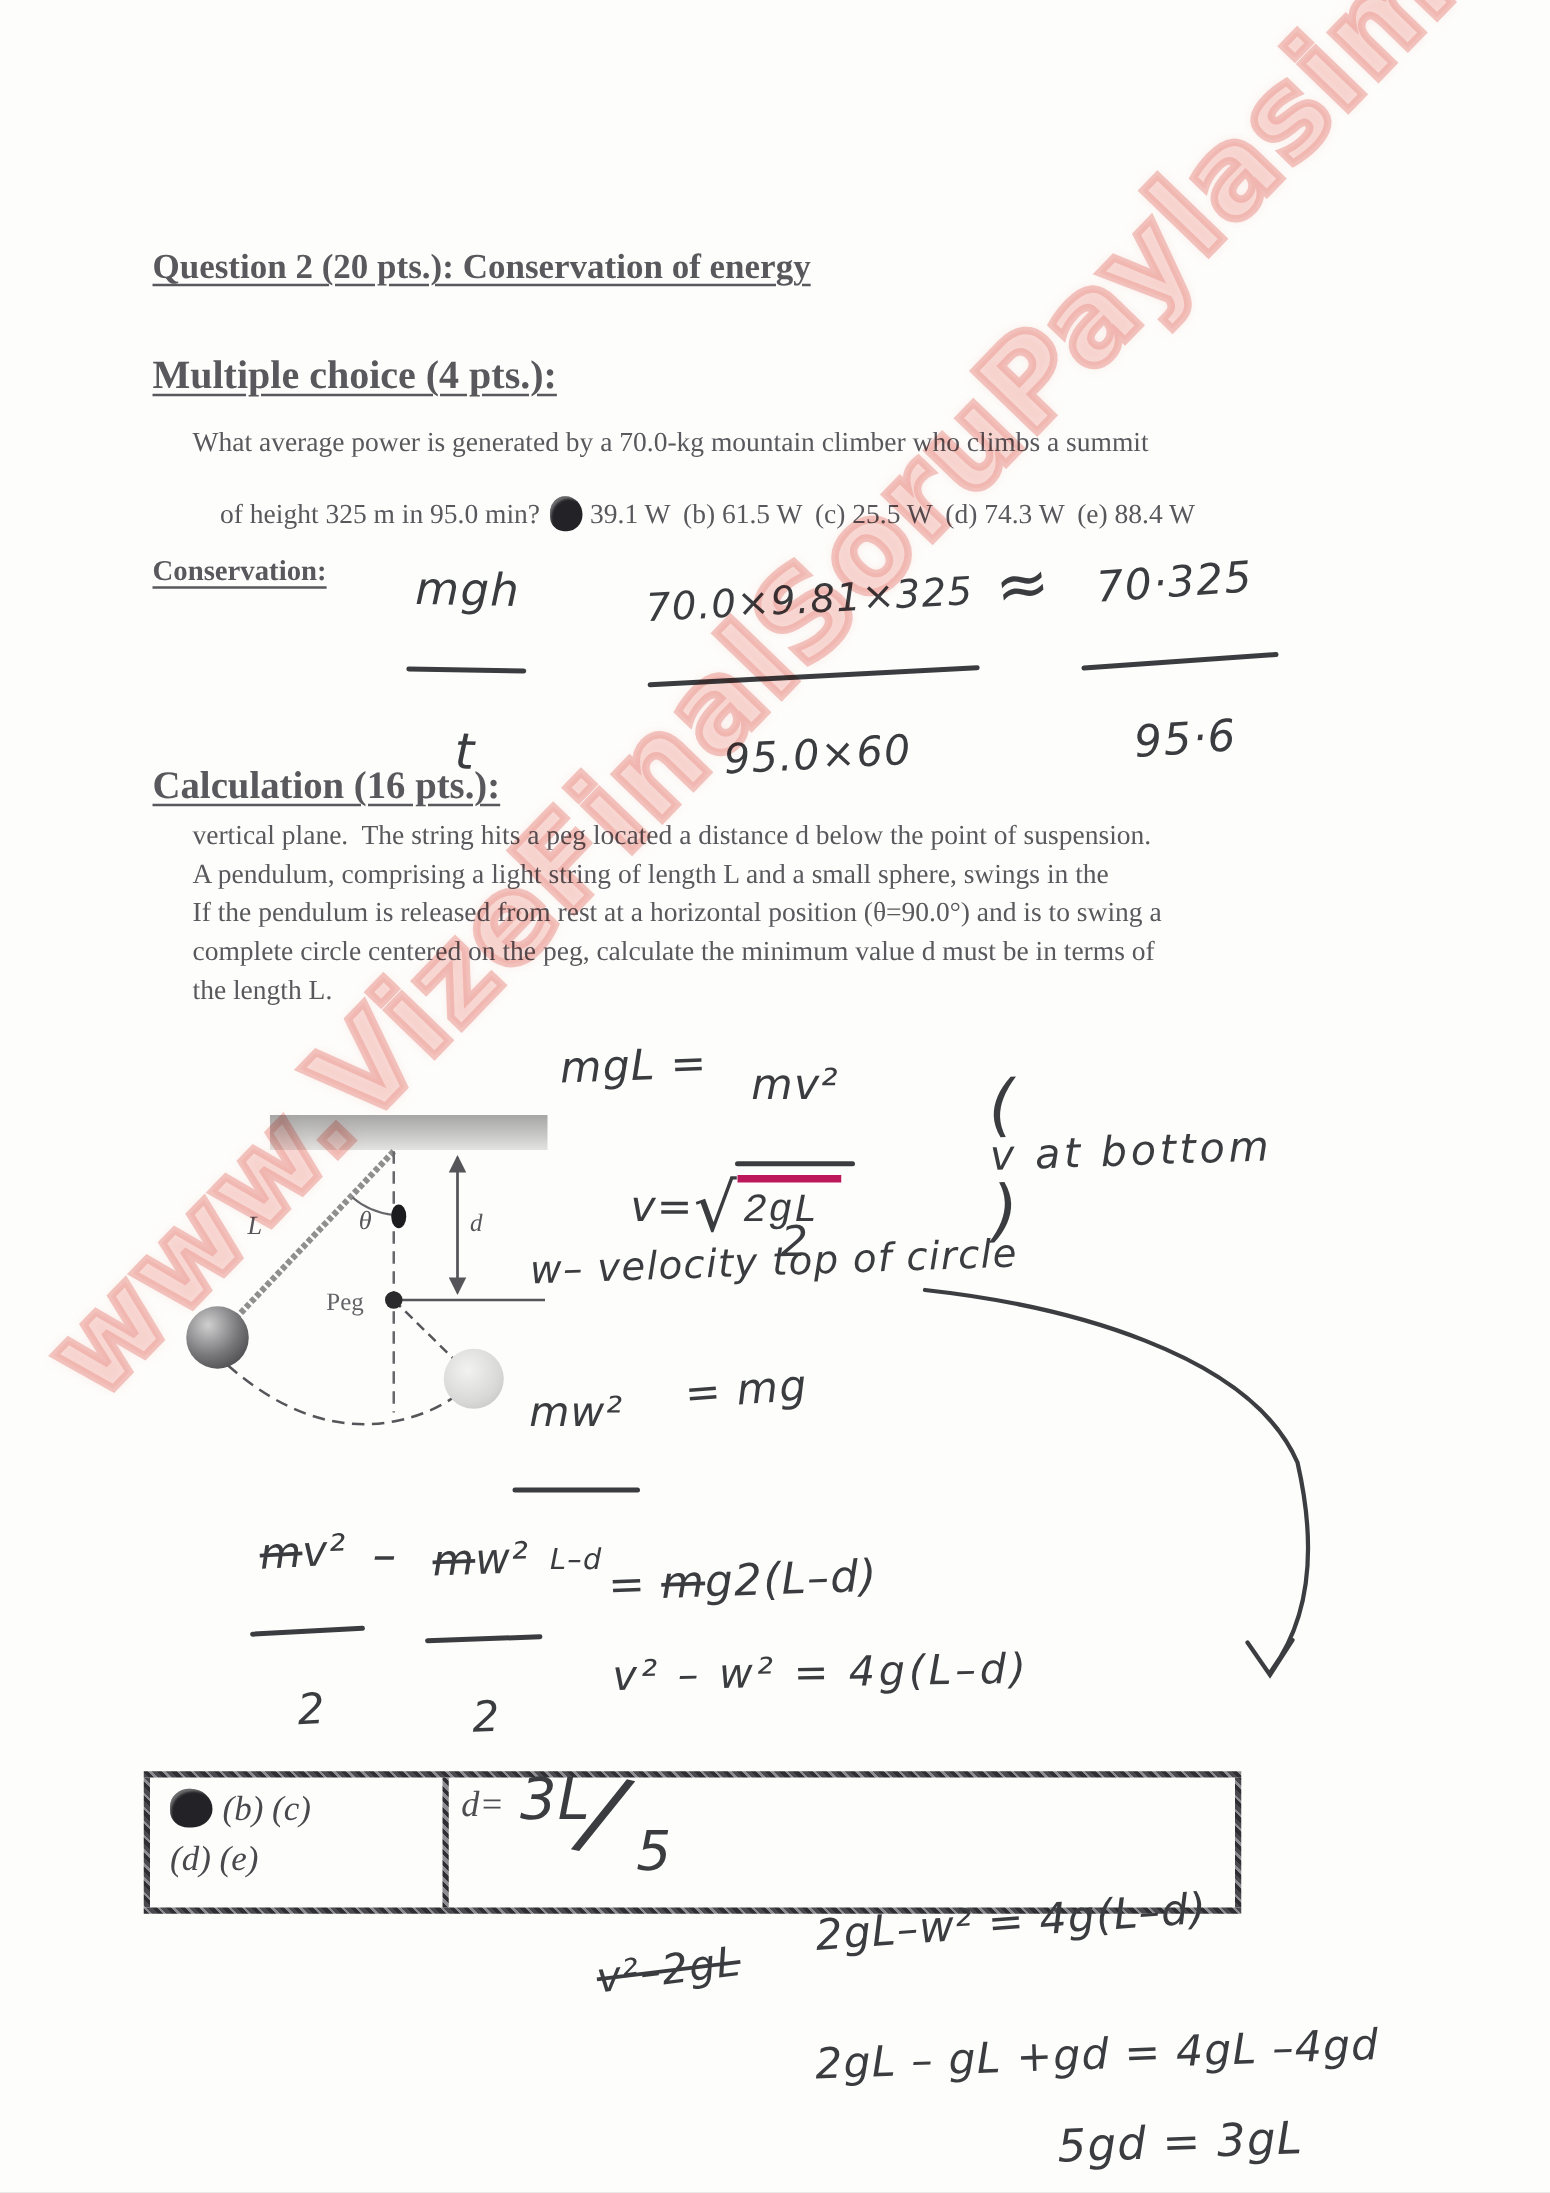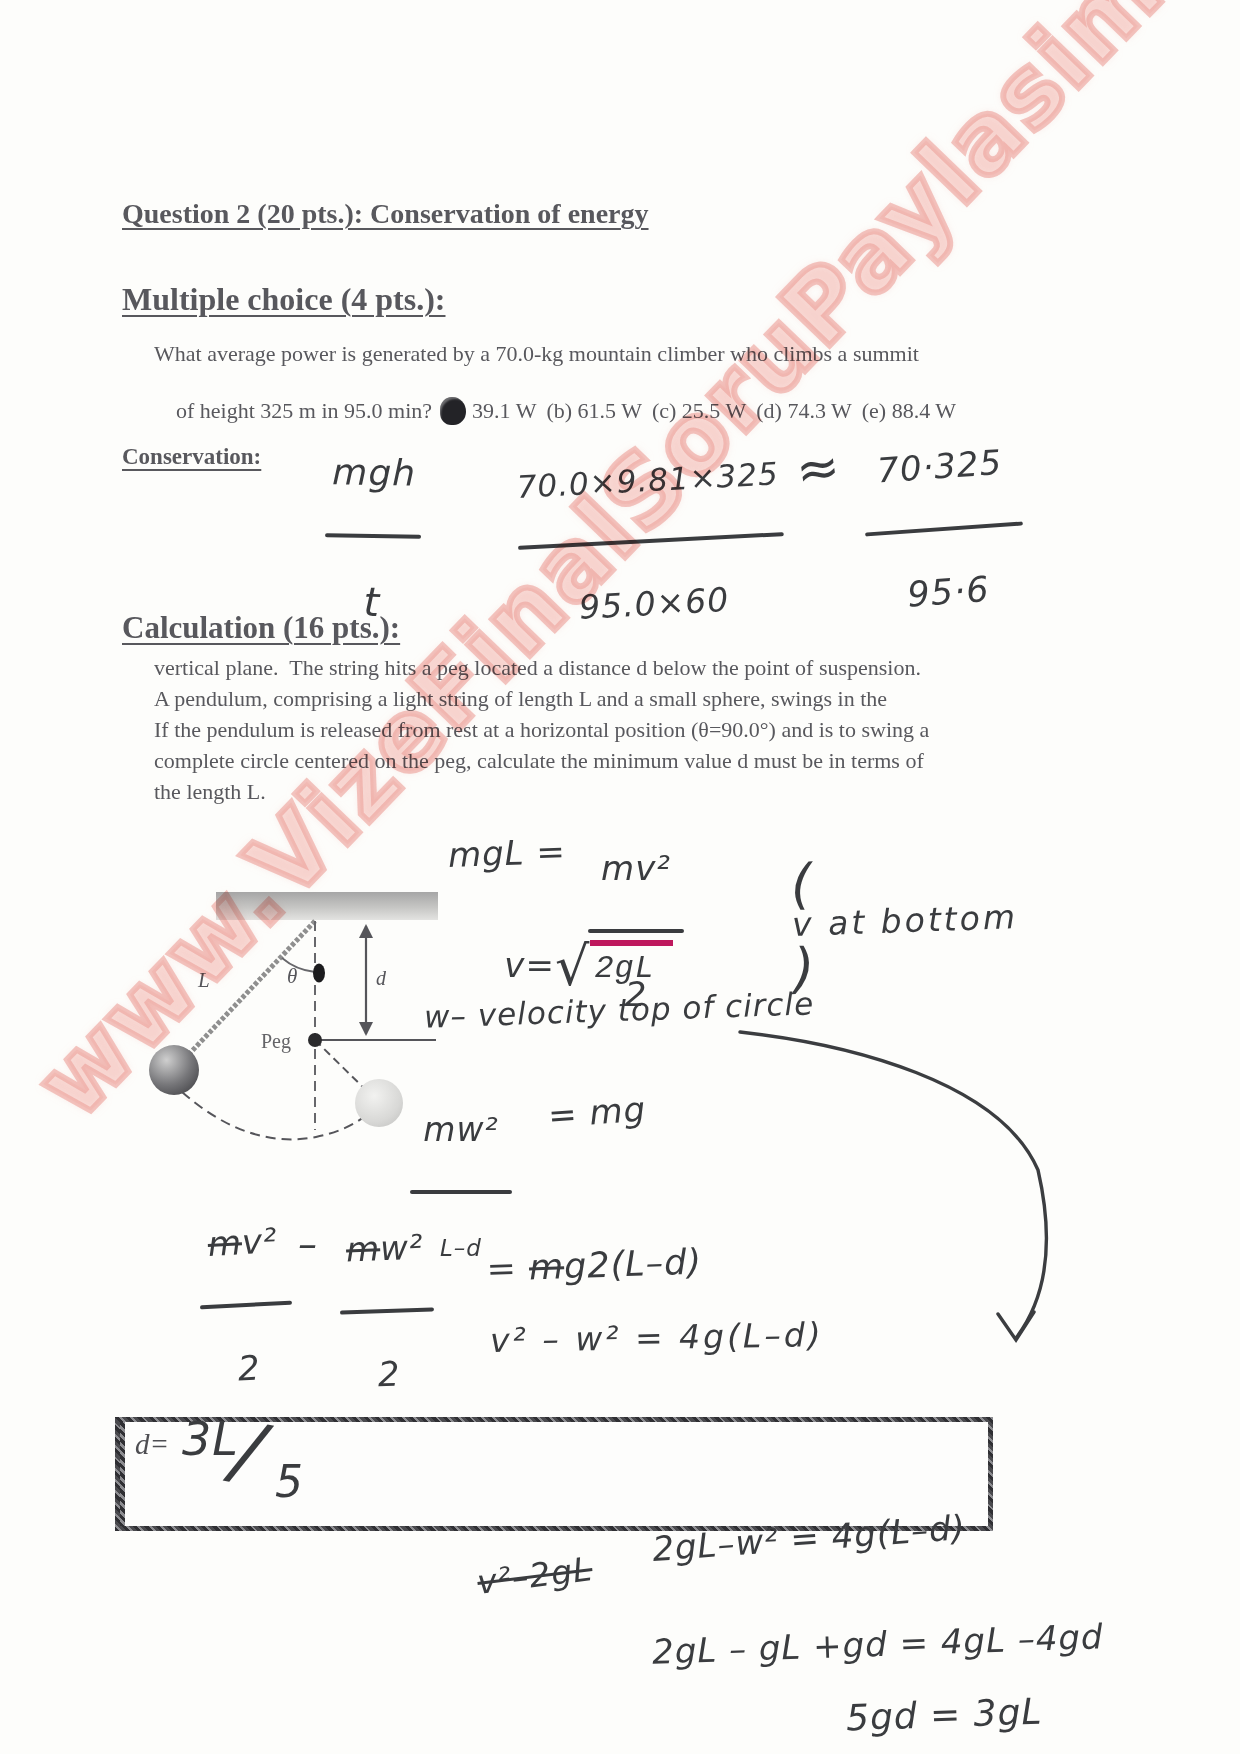--- a/index.html
+++ b/index.html
@@ -176,20 +176,28 @@
   </div>
 
   <div class="abs hw" style="left:490px; top:1318px; font-size:33px; letter-spacing:3px; transform:rotate(-1deg);">v² – w² = 4g(L–d)</div>
 
   <svg class="abs" style="left:700px; top:1008px;" width="380" height="360" viewBox="0 0 380 360">
     <path d="M 40 24 C 150 36 300 74 338 162 C 354 232 348 288 316 330" fill="none" stroke="#3b3d40" stroke-width="3.4" stroke-linecap="round"></path>
     <path d="M 298 306 L 316 332 L 334 304" fill="none" stroke="#3b3d40" stroke-width="3.4" stroke-linecap="round"></path>
   </svg>
 
   <div class="ansbox">
+    <div class="cell-choices">
+      <div>
+        <span class="blob big">(a)</span><span>(b)</span> <span>(c)</span>
+      </div>
+      <div>
+        <span>(d)</span> <span>(e)</span>
+      </div>
+    </div>
     <div class="divider"></div>
     <div class="cell-answer">
       <span class="dlabel print">d=</span>
       <span class="abs hw" style="left:57px; top:-10px; font-size:46px;">3L</span>
       <span class="abs hw" style="left:110px; top:-16px; font-size:78px; transform:rotate(12deg);">∕</span>
       <span class="abs hw" style="left:150px; top:34px; font-size:44px;">5</span>
     </div>
   </div>
 
   <div class="abs hw strike" style="left:477px; top:1556px; font-size:33px; transform:rotate(-7deg);">v²–2gL</div>

